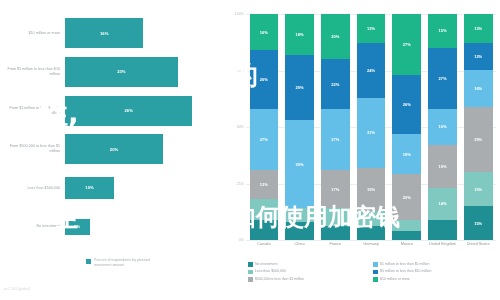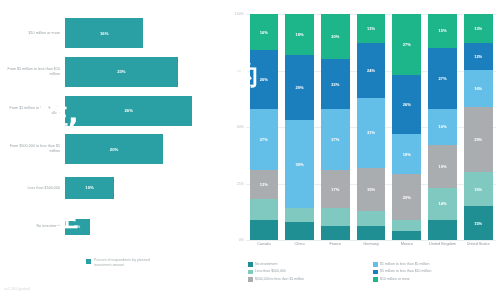--- a/index.html
+++ b/index.html
@@ -250,15 +250,16 @@
           <span class="rc-leg-sw" style="background: rgb(29, 181, 138);"></span>
           <span class="rc-leg-tx">$10 million or more</span>
         </div>
       </div>
   </div>
 
   <div class="overlay" id="overlay">
       <div class="ov" style="left: 232px; top: 62px; font-size: 26px;">的</div>
       <div class="ov" style="left: 40px; top: 100px; font-size: 28px;">性,</div>
       <div class="ov" style="left: 48px; top: 200px; font-size: 30px;">理</div>
+      <div class="ov" style="left: 232px; top: 205px; font-size: 24px;">如何使用加密钱</div>
     </div>
 
 </div>
 
 </body></html>

